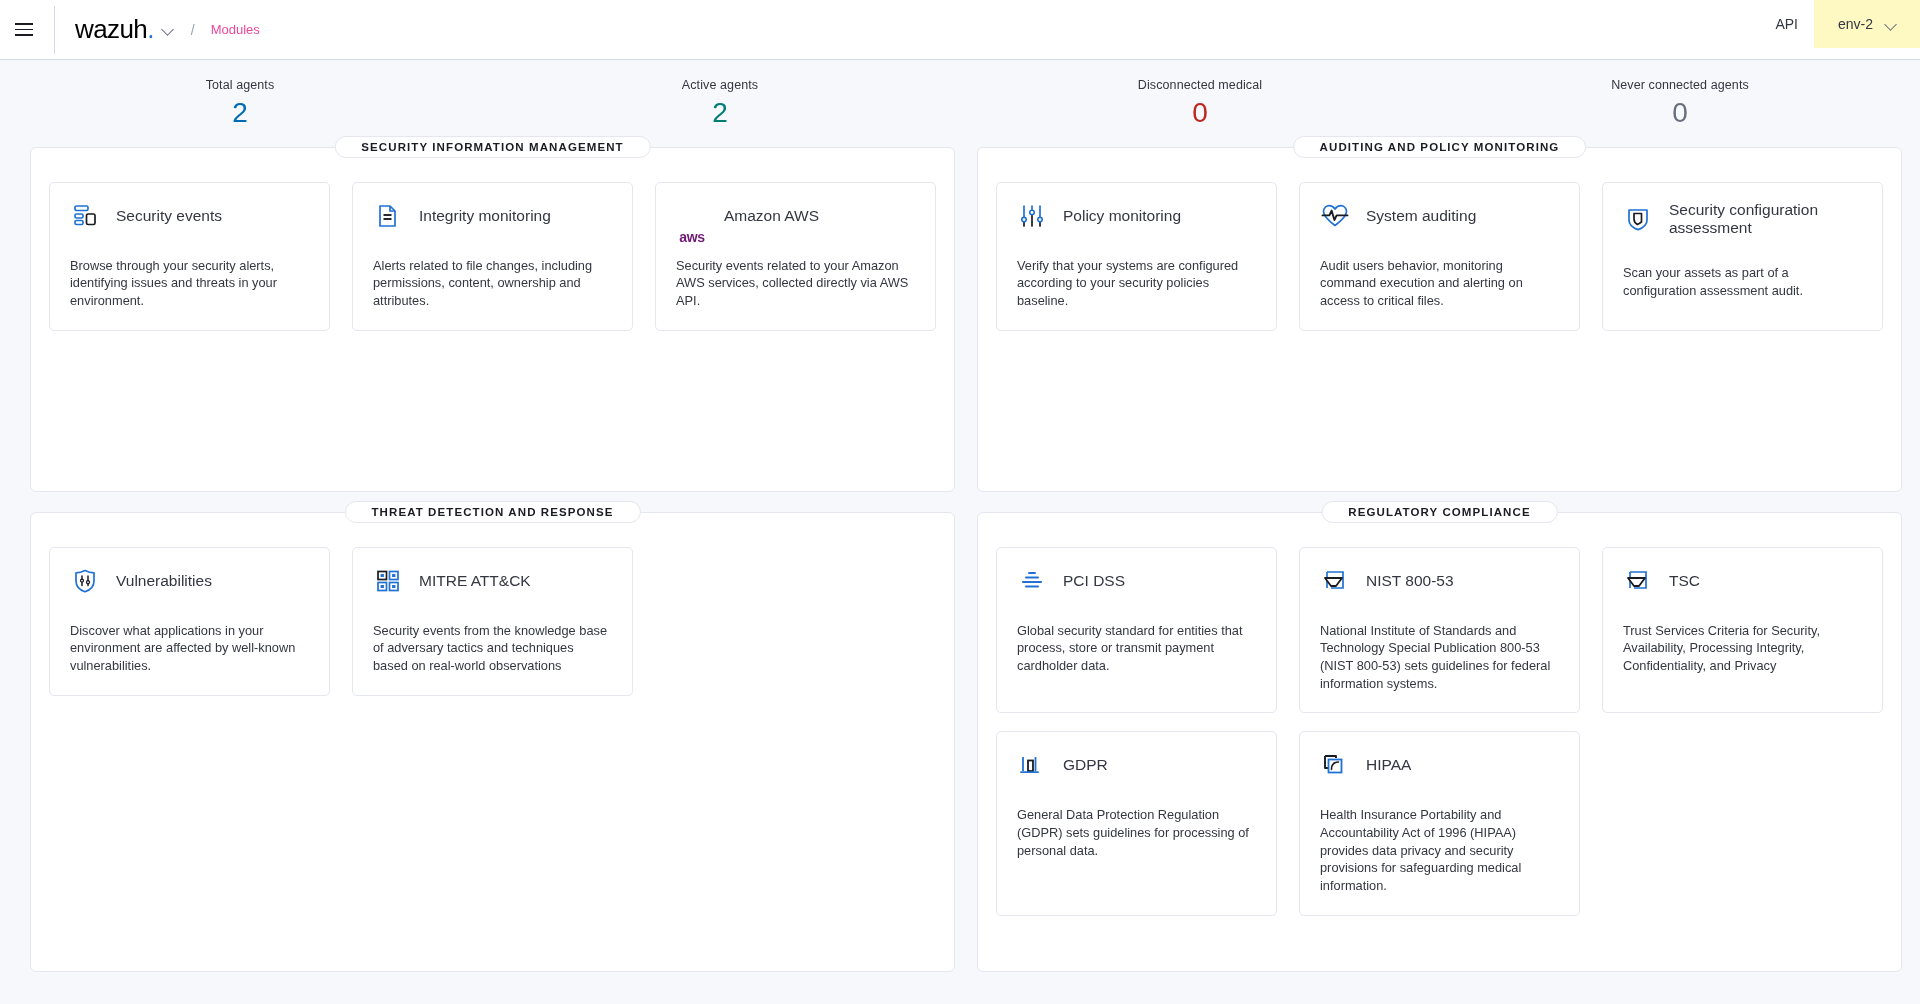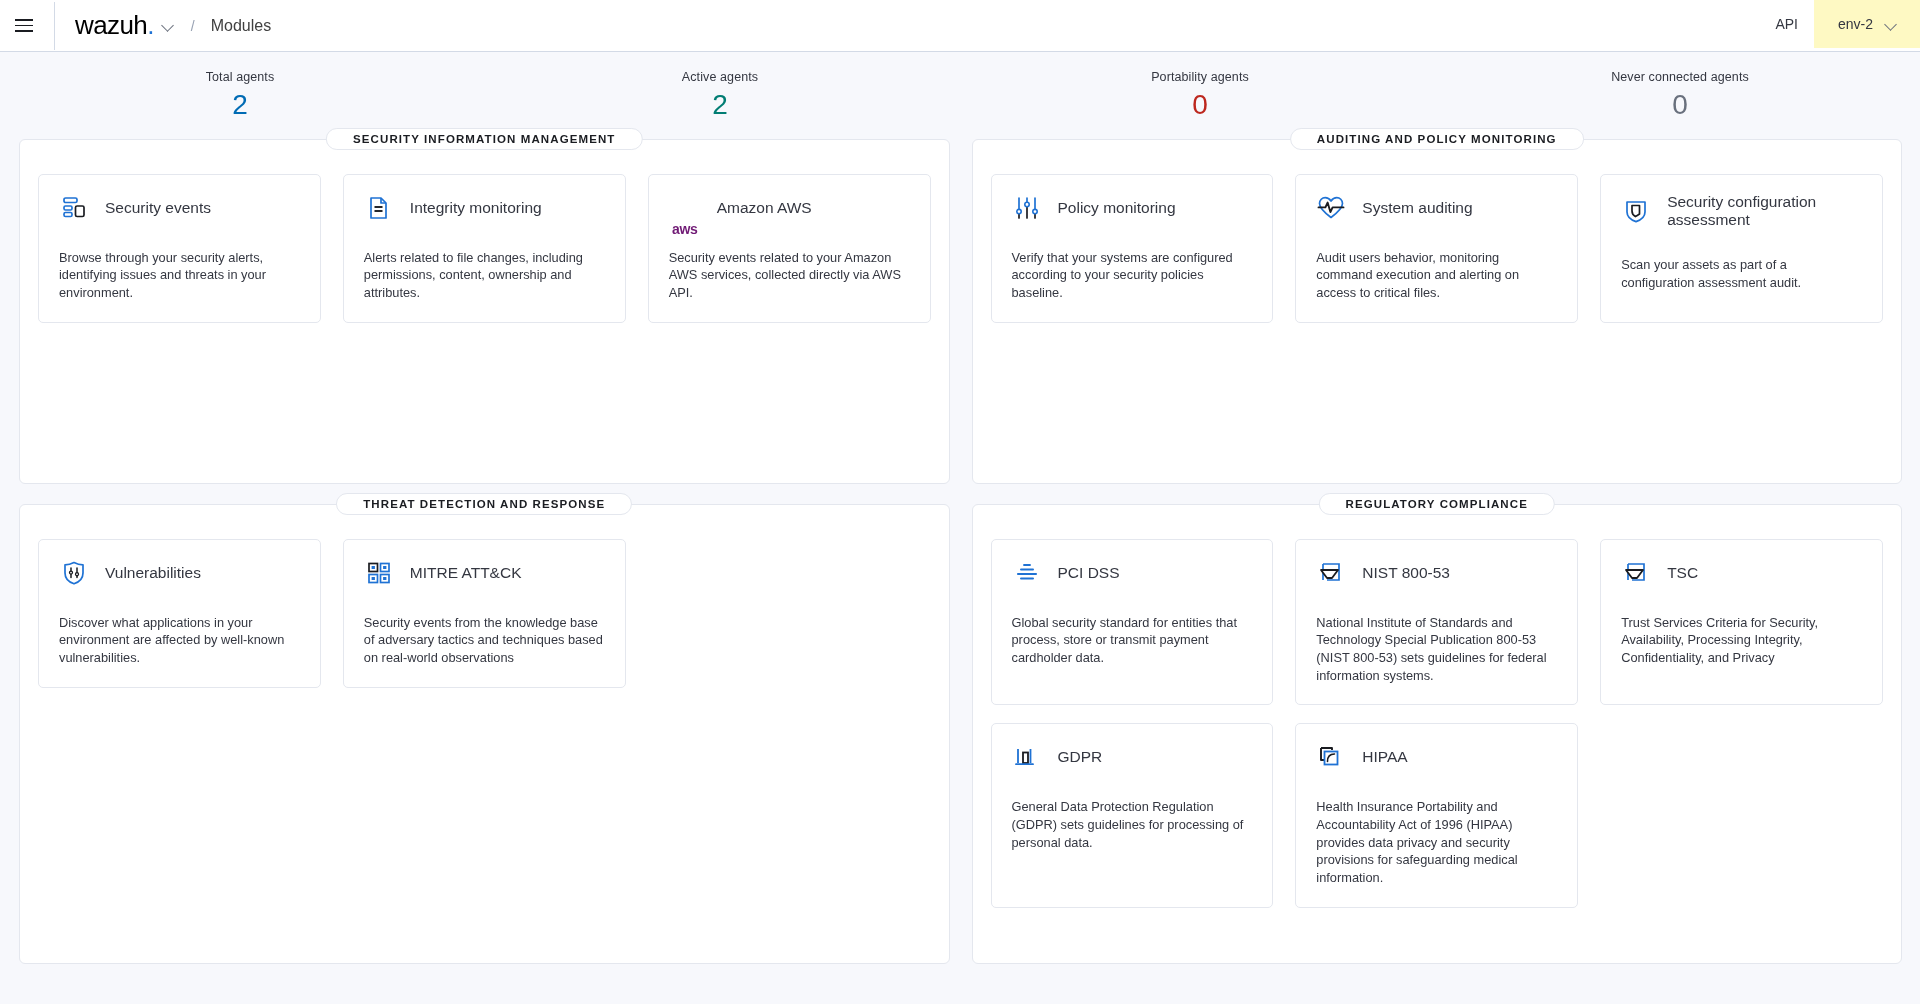--- a/index.html
+++ b/index.html
@@ -6,21 +6,21 @@
   html, body {
     width: 1920px; height: 1004px;
     background: #f7f8fc;
     font-family: "Liberation Sans", sans-serif;
     overflow: hidden;
     color: #343741;
   }
 
   
   .topbar {
-    height: 52px; width: 100%;
+    height: 60px; width: 100%;
     background: #ffffff;
     border-bottom: 1px solid #d3dae6;
     display: flex; align-items: center;
     position: relative;
     gap: 6px;
   }
   .hamburger {
     width: 48px; height: 48px;
     display: flex; flex-direction: column;
     align-items: center; justify-content: center;
@@ -39,21 +39,21 @@
     width: 13px; height: 13px; position: relative; cursor: pointer;
     display: inline-block;
   }
   .chev::before {
     content: ""; position: absolute; left: 1px; top: 2px;
     width: 8px; height: 8px;
     border-right: 1.5px solid #69707d; border-bottom: 1.5px solid #69707d;
     transform: rotate(45deg);
   }
   .slash { color: #98a2b3; font-size: 14px; margin: 0 8px; }
-  .breadcrumb-txt { font-size: 16px; color: #404040; cursor: pointer; }
+  .breadcrumb-txt { font-size: 13px; color: #ec4899; cursor: pointer; }
 
   .topbar-right {
     position: absolute; right: 0; top: 0; height: 48px;
     display: flex; align-items: center;
   }
   .api-label { font-size: 14px; color: #343741; padding: 0 16px; cursor: pointer; }
   .env-select {
     height: 48px; display: flex; align-items: center; gap: 12px;
     padding: 0 22px 0 24px; background: #fef9c3; cursor: pointer;
     font-size: 14px; color: #343741;
@@ -67,21 +67,21 @@
   .stat { flex: 1; text-align: center; }
   .stat-label { font-size: 12.5px; color: #343741; letter-spacing: .1px; }
   .stat-value { font-size: 28px; font-weight: 300; margin-top: 6px; line-height: 1.1; }
   .v-blue  { color: #006bb4; }
   .v-green { color: #017d73; }
   .v-red   { color: #bd271e; }
   .v-grey  { color: #69707d; }
 
   
   .board {
-    padding: 4px 18px 0 19px;
+    padding: 4px 18px 0 30px;
     display: grid;
     grid-template-columns: 1fr 1fr;
     column-gap: 22px;
     row-gap: 20px;
   }
   .section {
     background: #fff;
     border: 1px solid #e4e7ee;
     border-radius: 6px;
     position: relative;
@@ -174,21 +174,21 @@
 <div class="stats">
   <div class="stat">
     <div class="stat-label">Total agents</div>
     <div class="stat-value v-blue">2</div>
   </div>
   <div class="stat">
     <div class="stat-label">Active agents</div>
     <div class="stat-value v-green">2</div>
   </div>
   <div class="stat">
-    <div class="stat-label">Portability agents</div>
+    <div class="stat-label">Disconnected medical</div>
     <div class="stat-value v-red">0</div>
   </div>
   <div class="stat">
     <div class="stat-label">Never connected agents</div>
     <div class="stat-value v-grey">0</div>
   </div>
 </div>
 
 <div class="board">
 

